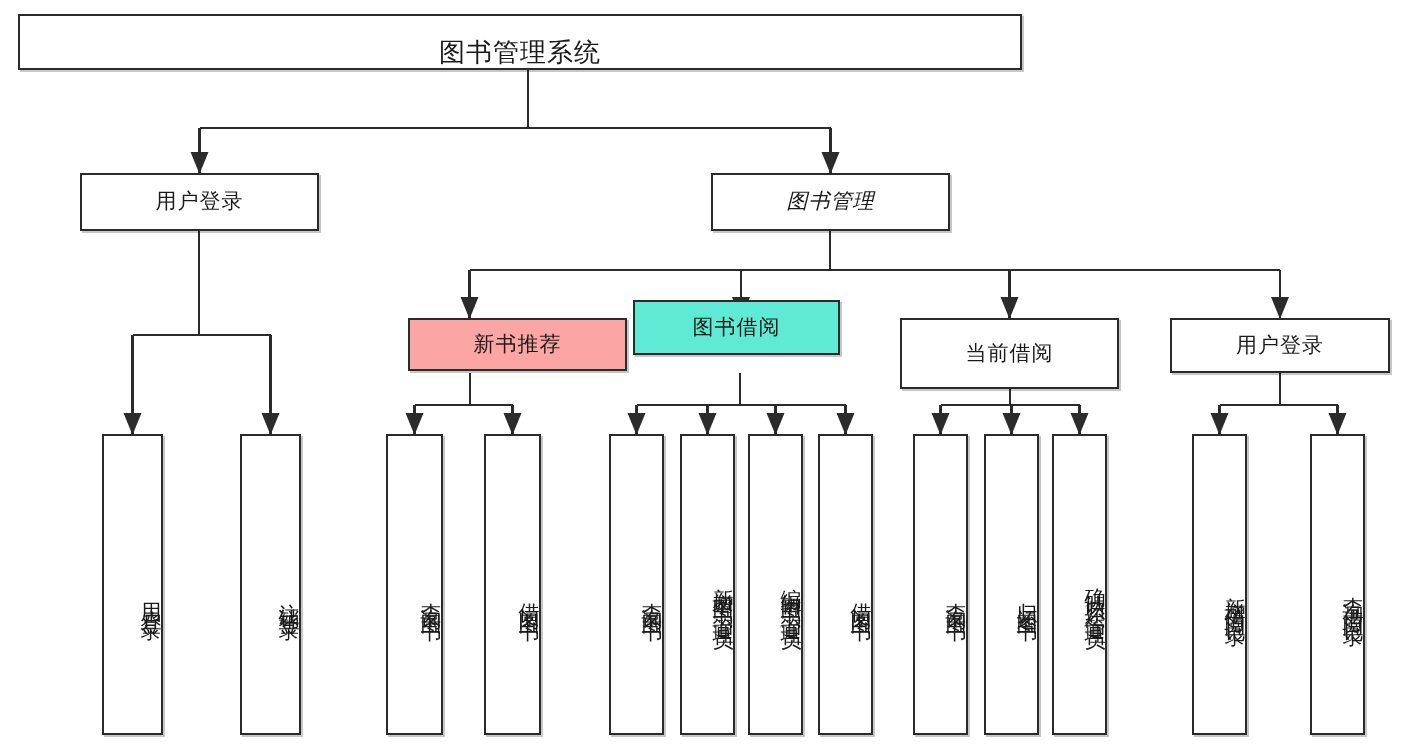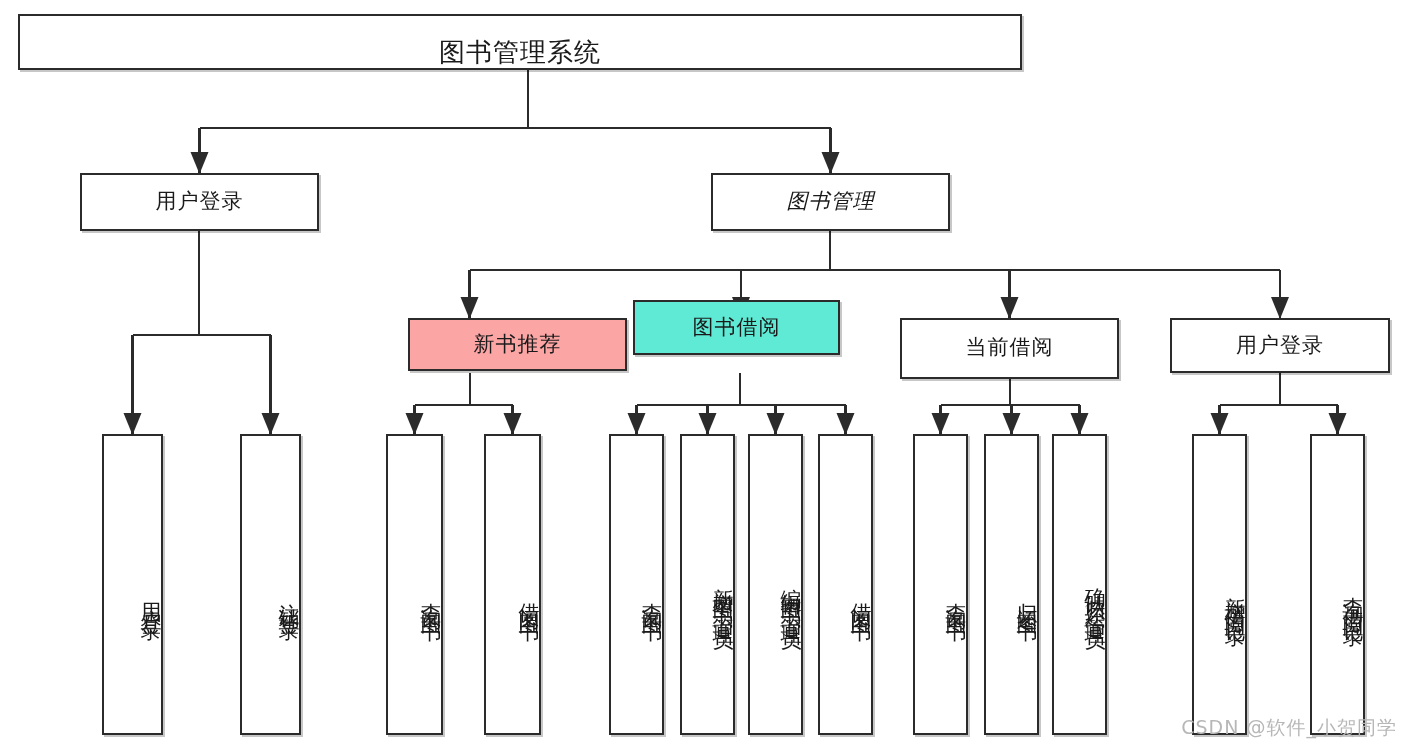--- a/index.html
+++ b/index.html
@@ -143,21 +143,21 @@
       </div>
       <div class="node horiz" style="left: 711px; top: 173px; width: 239px; height: 58px; border-color: rgb(43, 43, 43); background: rgb(255, 255, 255); color: rgb(26, 26, 26); font-style: italic;">
         <span class="htxt">图书管理</span>
       </div>
       <div class="node horiz" style="left: 360px; top: 318px; width: 219px; height: 53px; border-color: rgb(43, 43, 43); background: #fca5a5; color: rgb(26, 26, 26); margin-left: 48px;">
         <span class="htxt">新书推荐</span>
       </div>
       <div class="node horiz" style="left: 633px; top: 300px; width: 207px; height: 55px; border-color: rgb(43, 43, 43); background: #5eead4; color: rgb(26, 26, 26);">
         <span class="htxt">图书借阅</span>
       </div>
-      <div class="node horiz" style="left: 900px; top: 318px; width: 219px; height: 61px; border-color: rgb(43, 43, 43); background: rgb(255, 255, 255); color: rgb(26, 26, 26); font-family: Liberation Mono, monospace;">
+      <div class="node horiz" style="left: 900px; top: 318px; width: 219px; height: 71px; border-color: rgb(43, 43, 43); background: rgb(255, 255, 255); color: rgb(26, 26, 26);">
         <span class="htxt">当前借阅</span>
       </div>
       <div class="node horiz" style="left: 1170px; top: 318px; width: 220px; height: 55px; border-color: rgb(43, 43, 43); background: rgb(255, 255, 255); color: rgb(26, 26, 26);">
         <span class="htxt">用户登录</span>
       </div>
       <div class="node vert" style="left: 102px; top: 434px; width: 61px; height: 301px; border-color: rgb(43, 43, 43); background: rgb(255, 255, 255); color: rgb(26, 26, 26);">
         <span class="vtxt">用户登录</span>
       </div>
       <div class="node vert" style="left: 240px; top: 434px; width: 61px; height: 301px; border-color: rgb(43, 43, 43); background: rgb(255, 255, 255); color: rgb(26, 26, 26);">
         <span class="vtxt">注销登录</span>
@@ -190,14 +190,13 @@
         <span class="vtxt">确认归还（管理员）</span>
       </div>
       <div class="node vert" style="left: 1192px; top: 434px; width: 55px; height: 301px; border-color: rgb(43, 43, 43); background: rgb(255, 255, 255); color: rgb(26, 26, 26);">
         <span class="vtxt">新增借阅记录</span>
       </div>
       <div class="node vert" style="left: 1310px; top: 434px; width: 55px; height: 301px; border-color: rgb(43, 43, 43); background: rgb(255, 255, 255); color: rgb(26, 26, 26);">
         <span class="vtxt">查询借阅记录</span>
       </div>
     </div>
 
-  <div id="watermark">CSDN @软件_小贺同学</div>
 </div>
 
 </body></html>

